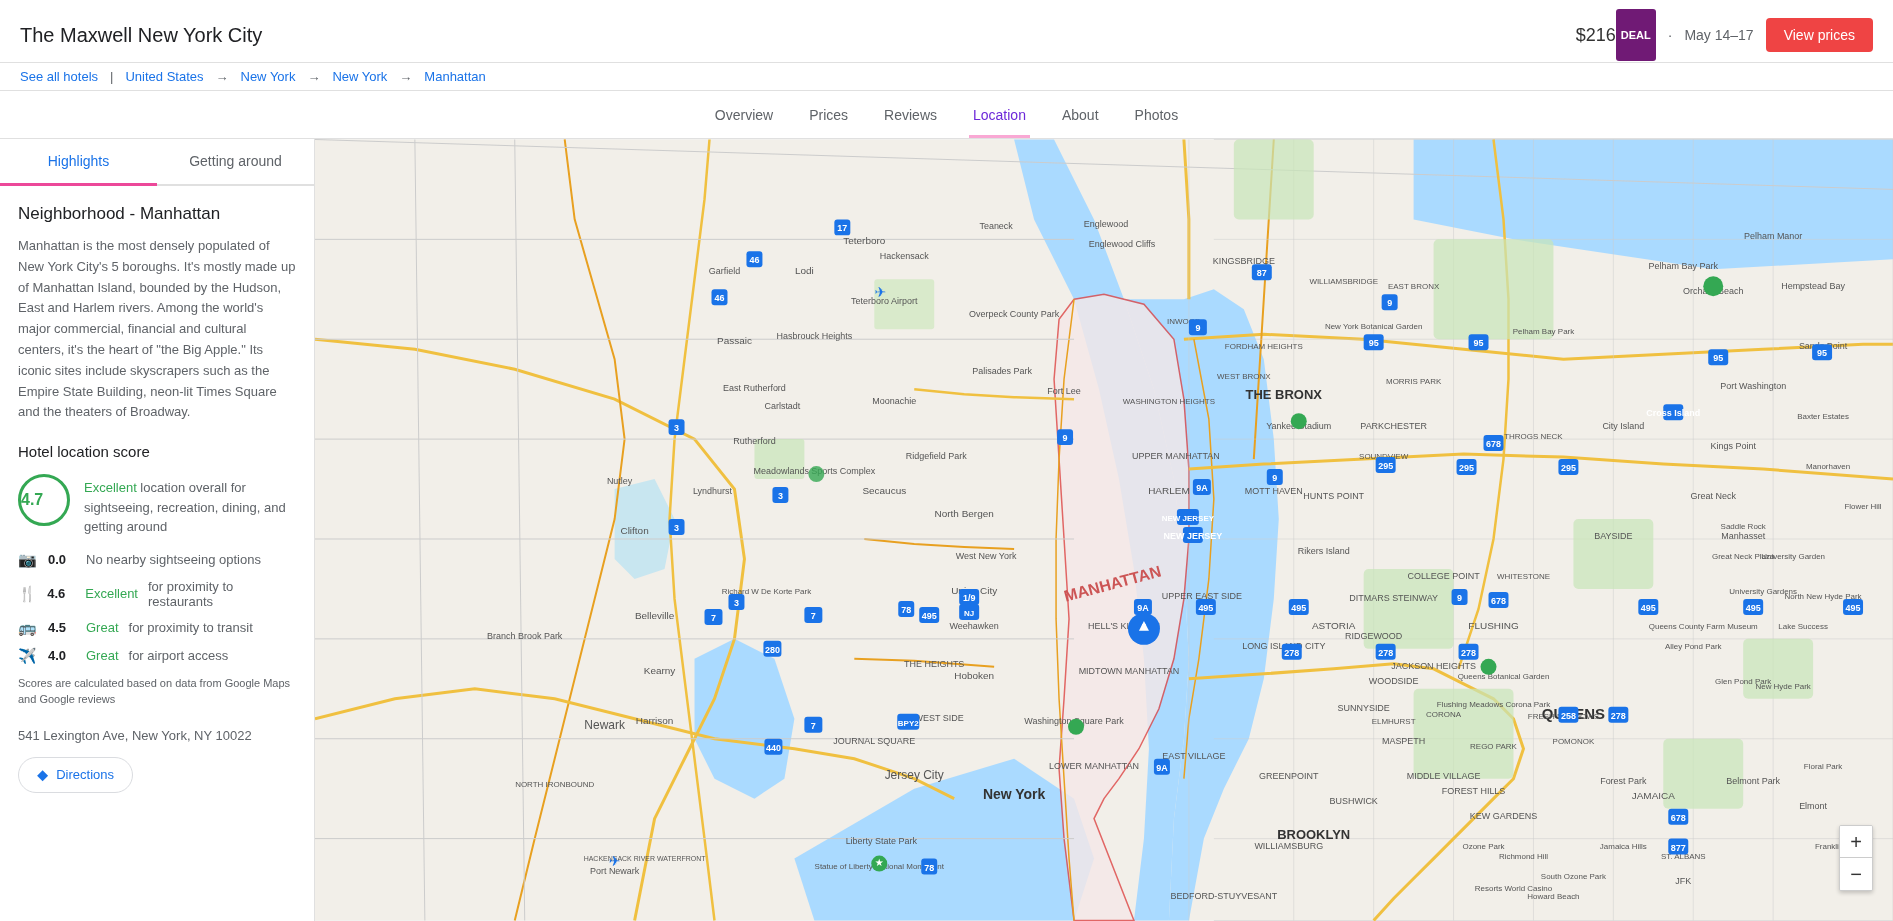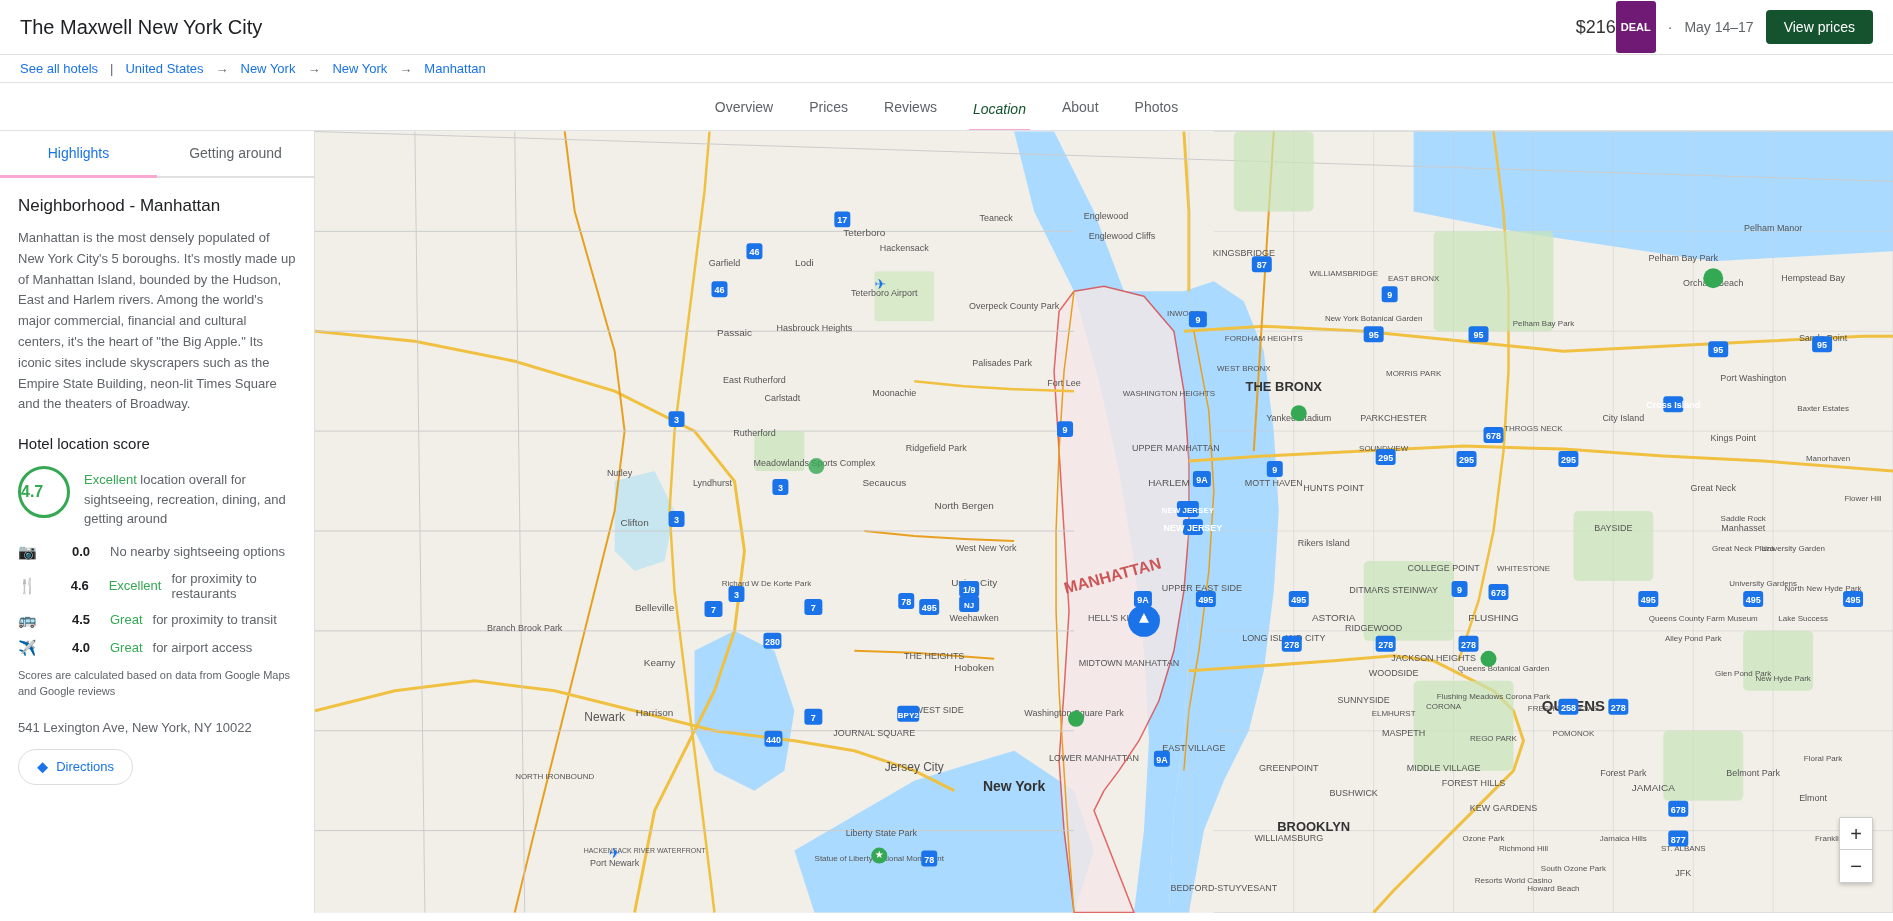--- a/index.html
+++ b/index.html
@@ -6,20 +6,21 @@
     body { font-family: Arial, sans-serif; font-size: 14px; color: #333; background: #fff; width: 1893px; min-height: 921px; overflow: hidden; }
 
     
     #header {
       display: flex;
       align-items: center;
       justify-content: space-between;
       padding: 10px 20px;
       border-bottom: 1px solid #e0e0e0;
       height: 55px;
+      margin-top: 8px;
     }
     #header-left h1 {
       font-size: 20px;
       font-weight: 500;
       color: #202124;
     }
     #header-right {
       display: flex;
       align-items: center;
       gap: 12px;
@@ -36,21 +37,21 @@
       font-size: 11px;
       font-weight: 700;
       padding: 20px 5px;
       border-radius: 3px;
     }
     .date-range {
       font-size: 14px;
       color: #5f6368;
     }
     .view-prices-btn {
-      background: #14532d;
+      background: #ef4444;
       color: #fff;
       border: none;
       border-radius: 4px;
       padding: 9px 18px;
       font-size: 14px;
       font-weight: 500;
       cursor: pointer;
     }
 
     
@@ -85,23 +86,22 @@
     }
     .nav-tab {
       padding: 12px 4px;
       font-size: 14px;
       color: #5f6368;
       cursor: pointer;
       border-bottom: 3px solid transparent;
       font-weight: 500;
     }
     .nav-tab.active {
-      color: #14532d;
-      border-bottom: 1px solid #f9a8d4;
-      font-style: italic;
+      color: #6d28d9;
+      border-bottom: 3px solid #f9a8d4;
     }
 
     
     #main {
       display: flex;
       height: calc(921px - 55px - 36px - 48px);
       position: relative;
     }
 
     
@@ -126,21 +126,21 @@
       padding: 14px 8px;
       font-size: 14px;
       font-weight: 500;
       color: #5f6368;
       cursor: pointer;
       border-bottom: 3px solid transparent;
       margin-bottom: -2px;
     }
     .sub-tab.active {
       color: #1a73e8;
-      border-bottom: 3px solid #f9a8d4;
+      border-bottom: 3px solid #ec4899;
     }
 
     
     #panel-content {
       padding: 18px 18px 10px 18px;
       flex: 1;
     }
     .neighborhood-title {
       font-size: 17px;
       font-weight: 500;
@@ -197,21 +197,20 @@
     .sub-score-icon {
       width: 20px;
       text-align: center;
       color: #5f6368;
       font-size: 15px;
     }
     .sub-score-num {
       font-weight: 600;
       color: #202124;
       min-width: 28px;
-      margin-left: 24px;
     }
     .sub-score-label {
       color: #34a853;
       font-weight: 500;
     }
     .sub-score-text {
       color: #5f6368;
     }
     .scores-note {
       font-size: 11px;

